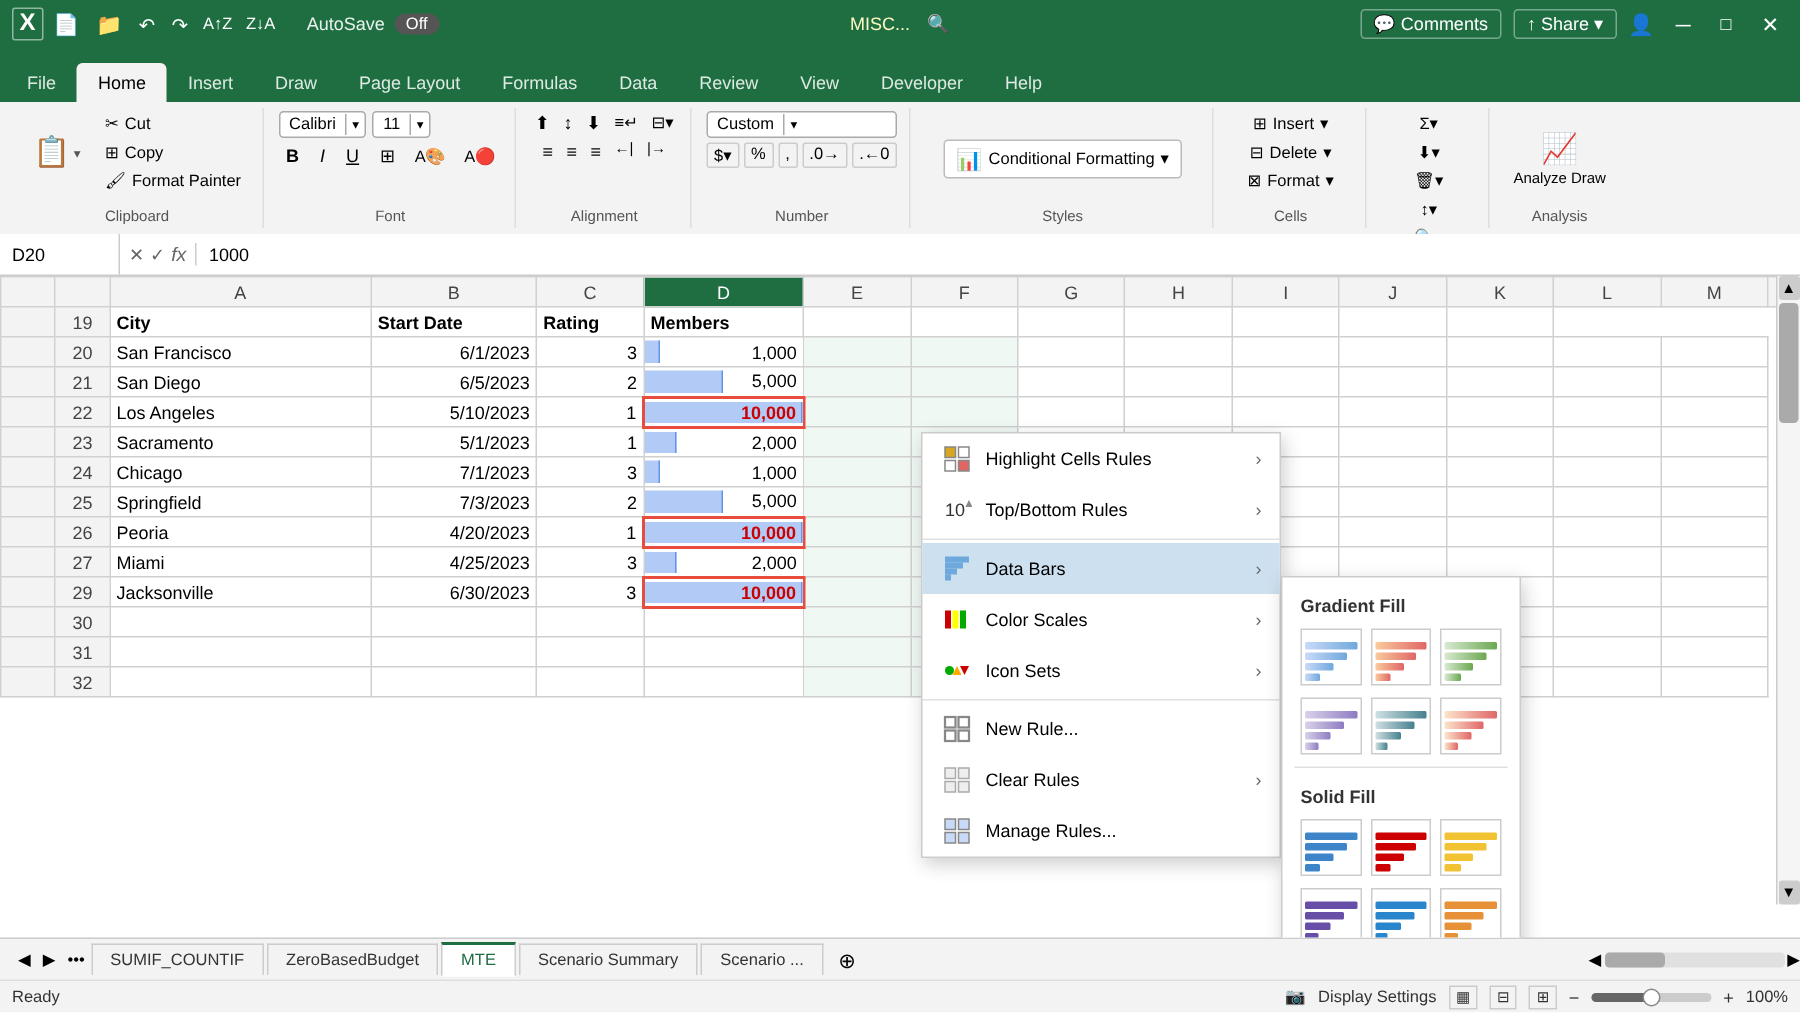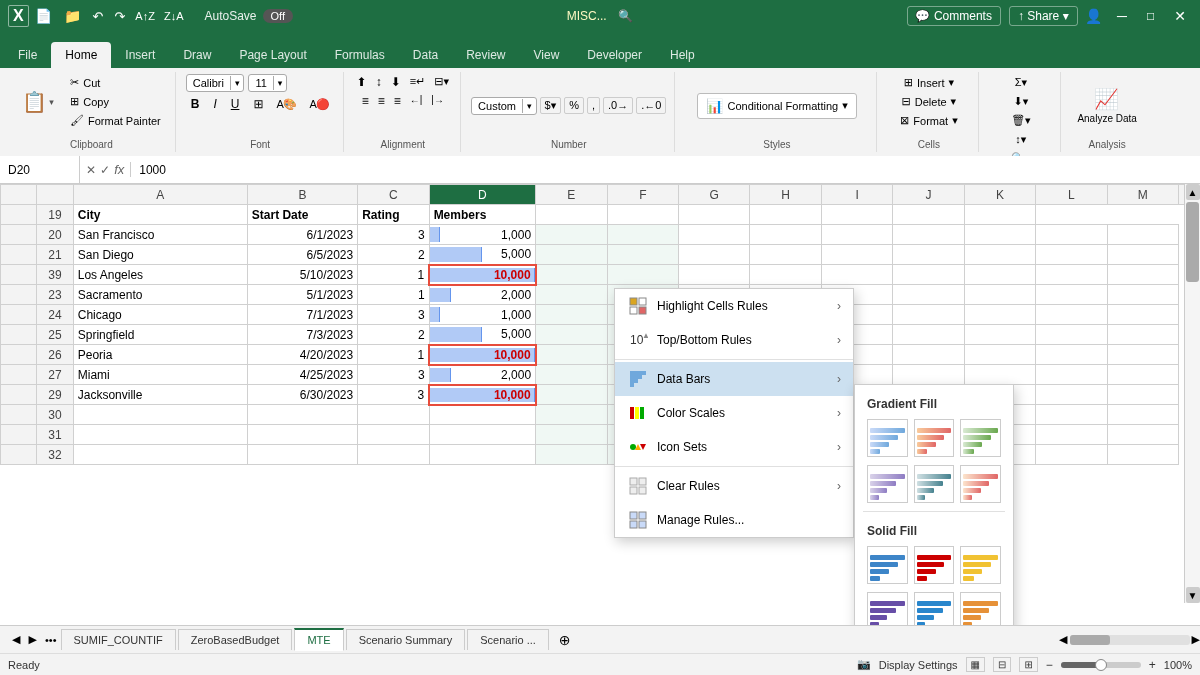--- a/index.html
+++ b/index.html
@@ -174,21 +174,21 @@
         <span style="cursor:pointer;font-size:12px;padding:1px 3px;">≡</span>
         <span style="cursor:pointer;font-size:12px;padding:1px 3px;">≡</span>
         <span style="cursor:pointer;font-size:10px;padding:1px 3px;">←|</span>
         <span style="cursor:pointer;font-size:10px;padding:1px 3px;">|→</span>
       </div>
     </div>
     <div class="ribbon-group-label">Alignment</div>
   </div>
 
   <div class="ribbon-group" style="min-width:110px;">
-    <div class="ribbon-group-content" style="flex-direction:row;gap:3px;">
+    <div class="ribbon-group-content" style="flex-direction:column;gap:3px;">
       <div class="dropdown-btn" style="width:100%;">
         <span>Custom</span>
           <span class="dd-arrow">▾</span>
       </div>
       <div style="display:flex;gap:3px;font-size:11px;">
         <span style="cursor:pointer;padding:1px 4px;border:1px solid #ccc;border-radius:2px;">$▾</span>
         <span style="cursor:pointer;padding:1px 4px;border:1px solid #ccc;border-radius:2px;">%</span>
         <span style="cursor:pointer;padding:1px 4px;border:1px solid #ccc;border-radius:2px;">,</span>
         <span style="cursor:pointer;padding:1px 4px;border:1px solid #ccc;border-radius:2px;">.0→</span>
         <span style="cursor:pointer;padding:1px 4px;border:1px solid #ccc;border-radius:2px;">.←0</span>
@@ -247,21 +247,21 @@
           <span>🔍▾</span>
         </div>
     </div>
 
   </div>
 
   <div class="ribbon-group" style="min-width:60px;border-right:none;">
     <div class="ribbon-group-content">
       <div class="btn-large">
         <span style="font-size:20px;">📈</span>
-        <span style="font-size:10px;text-align:center;">Analyze Data</span>
+        <span style="font-size:10px;text-align:center;">Analyze Draw</span>
       </div>
     </div>
     <div class="ribbon-group-label">Analysis</div>
   </div>
 </div>
 
 <div class="formula-bar">
   <div class="cell-ref">
     <span>D20</span>
   </div>
@@ -361,21 +361,21 @@
             <td></td>
             <td></td>
             <td></td>
             <td></td>
             <td></td>
             <td></td>
             <td></td>
           </tr>
           <tr>
             <td style="background: rgb(243, 243, 243); border-right: 1px solid rgb(208, 208, 208);"></td>
-            <td class="row-header">39</td>
+            <td class="row-header">22</td>
             <td>Los Angeles</td>
             <td style="text-align: right;">5/10/2023</td>
             <td style="text-align: right;">1</td>
             <td style="position: relative; text-align: right; padding-right: 4px; border: 2px solid rgb(231, 76, 60); color: rgb(204, 0, 0); font-weight: bold;"><div style="position: absolute; left: 0px; top: 2px; bottom: 2px; width: 100%; background: rgba(100, 149, 237, 0.5); border-right: 1px solid cornflowerblue;"></div><span style="position: relative; z-index: 1;">10,000</span></td>
             <td style="background: rgb(240, 248, 244);"></td>
             <td style="background: rgb(240, 248, 244);"></td>
             <td></td>
             <td></td>
             <td></td>
             <td></td>
@@ -600,20 +600,31 @@
             <circle cx="5" cy="10" r="3" fill="#00aa00"></circle>
             <polygon points="10,7 13,13 7,13" fill="#ffaa00"></polygon>
             <polygon points="15,7 18,13 12,13" fill="#cc0000" transform="rotate(180,15,10)"></polygon>
           </svg>
         </div>
         <span>Icon Sets</span>
         <span class="arrow">›</span>
       </div>
       <div style="height:1px;background:#e0e0e0;margin:2px 0;"></div>
 
+      <div class="menu-item">
+        <div class="icon-box">
+          <svg width="20" height="20" viewBox="0 0 20 20">
+              <rect x="2" y="2" width="7" height="7" fill="none" stroke="#888" stroke-width="1.5"></rect>
+              <rect x="11" y="2" width="7" height="7" fill="none" stroke="#888" stroke-width="1.5"></rect>
+              <rect x="2" y="11" width="7" height="7" fill="none" stroke="#888" stroke-width="1.5"></rect>
+              <rect x="11" y="11" width="7" height="7" fill="none" stroke="#888" stroke-width="1.5"></rect>
+            </svg>
+        </div>
+        <span>New Rule...</span>
+      </div>
 
       <div class="menu-item">
         <div class="icon-box">
           <svg width="20" height="20" viewBox="0 0 20 20">
               <rect x="2" y="2" width="7" height="7" fill="#eee" stroke="#aaa" stroke-width="1"></rect>
               <rect x="11" y="2" width="7" height="7" fill="#eee" stroke="#aaa" stroke-width="1"></rect>
               <rect x="2" y="11" width="7" height="7" fill="#eee" stroke="#aaa" stroke-width="1"></rect>
               <rect x="11" y="11" width="7" height="7" fill="#eee" stroke="#aaa" stroke-width="1"></rect>
             </svg>
         </div>

